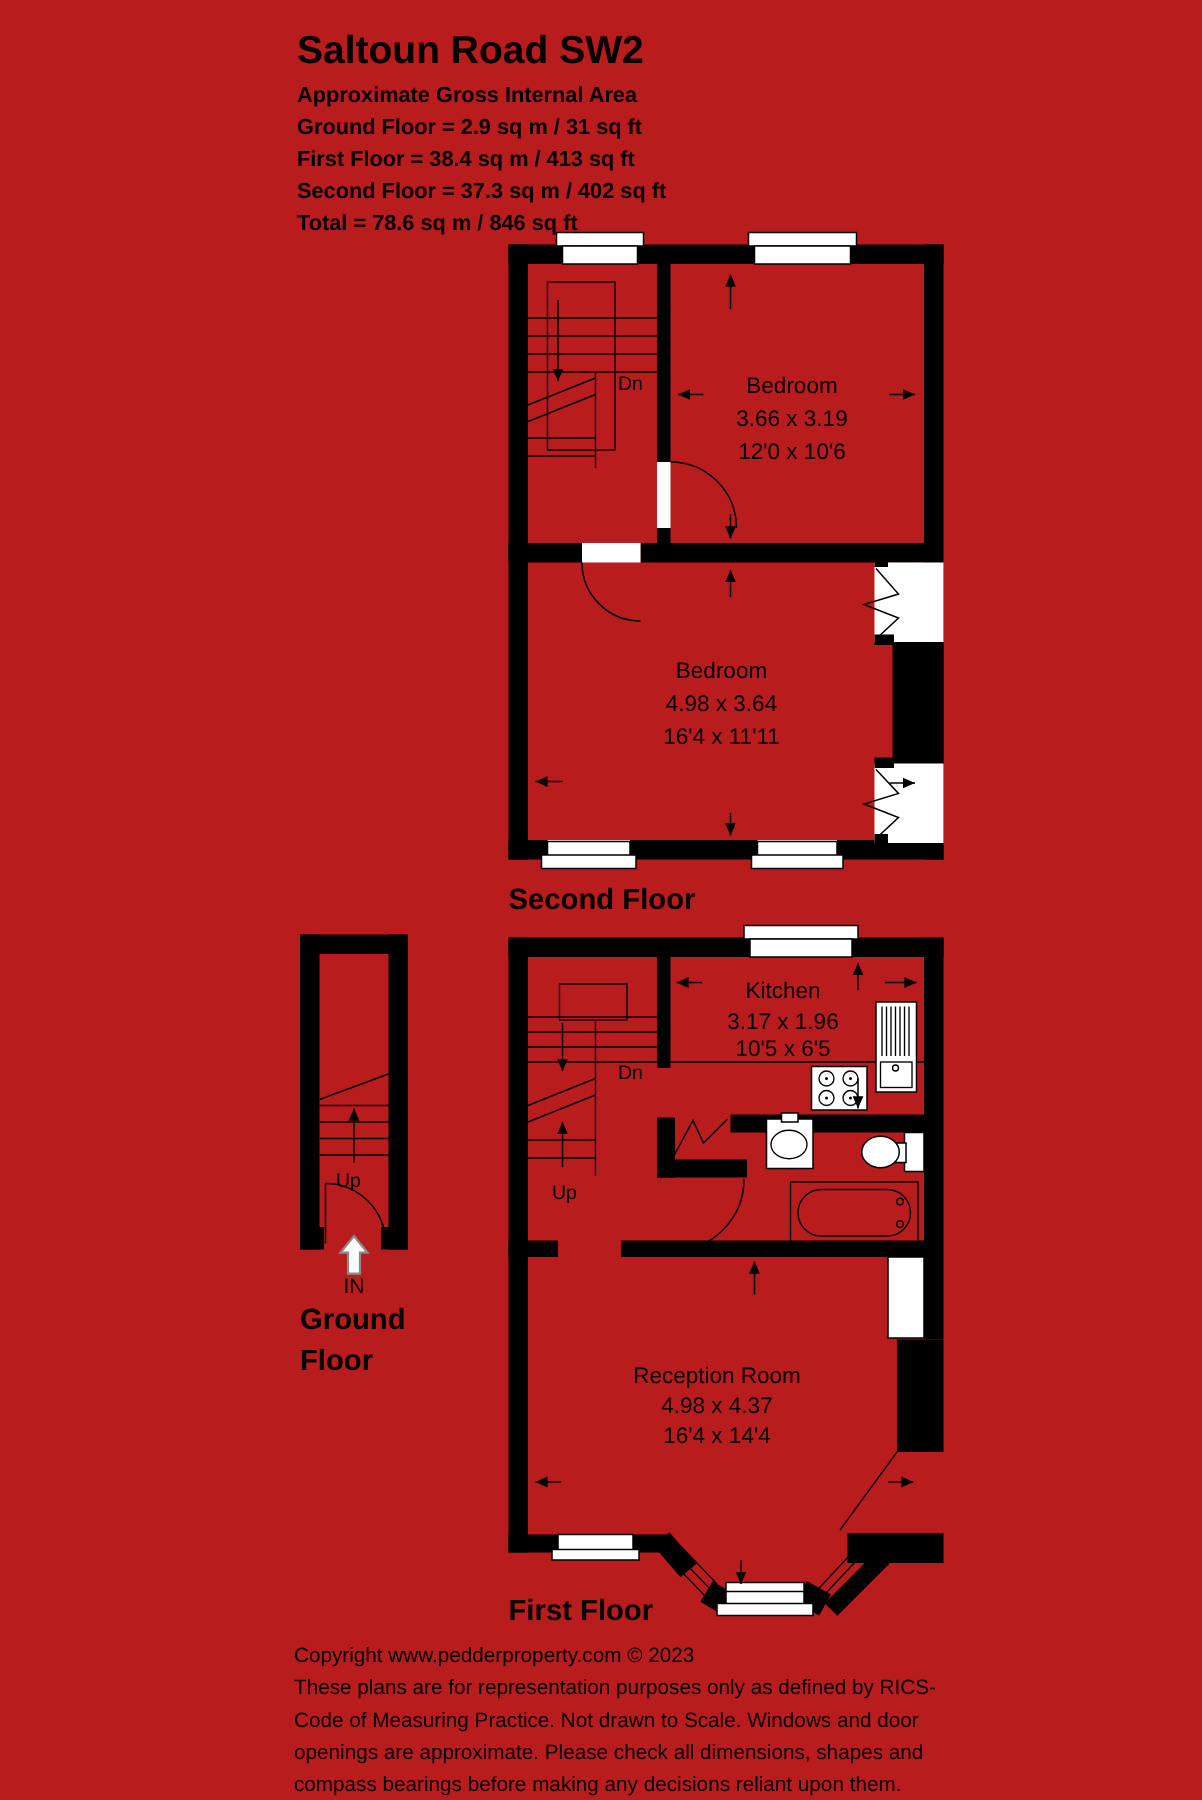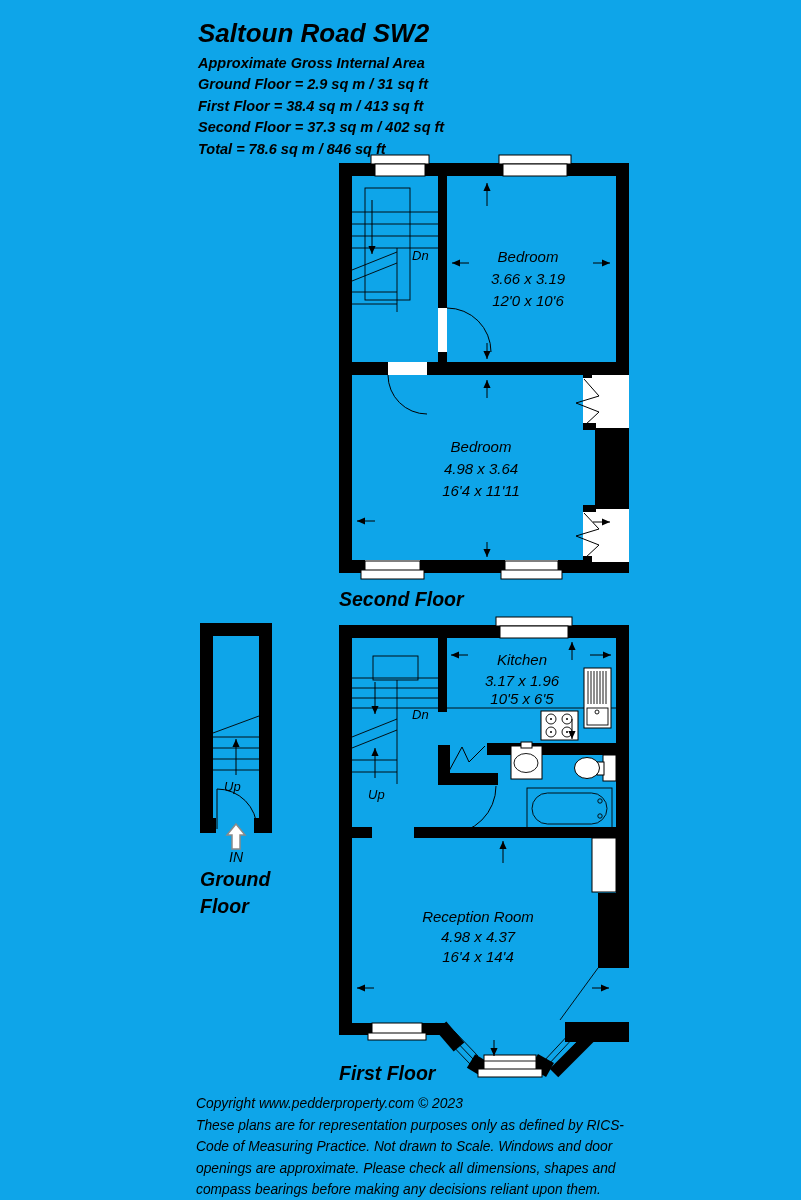--- a/index.html
+++ b/index.html
@@ -1,16 +1,16 @@
 <!DOCTYPE html>
 <html><head>
 <meta charset="utf-8">
 <style>
   html,body{margin:0;padding:0;background:#ffffff;}
-  .stage{position:relative;width:801px;height:1200px;background:#0ea5e9;overflow:hidden;font-style:italic;}
+  .stage{position:relative;width:801px;height:1200px;background:#b91c1c;overflow:hidden;}
   svg{display:block;}
   .wall{fill:#000;stroke:none;}
   .cut{fill:#fff;stroke:none;}
   .ln{fill:none;stroke:#000;stroke-width:1;}
   .lnthin{fill:none;stroke:#000;stroke-width:0.9;}
   .wfill{fill:#fff;stroke:#000;stroke-width:1;}
   .mull14{fill:none;stroke:#000;stroke-width:14;}
   .mull16{fill:none;stroke:#000;stroke-width:16;}
   .band12{fill:none;stroke:#000;stroke-width:12;}
   .t{font-family:"Liberation Sans",sans-serif;fill:#000;}

